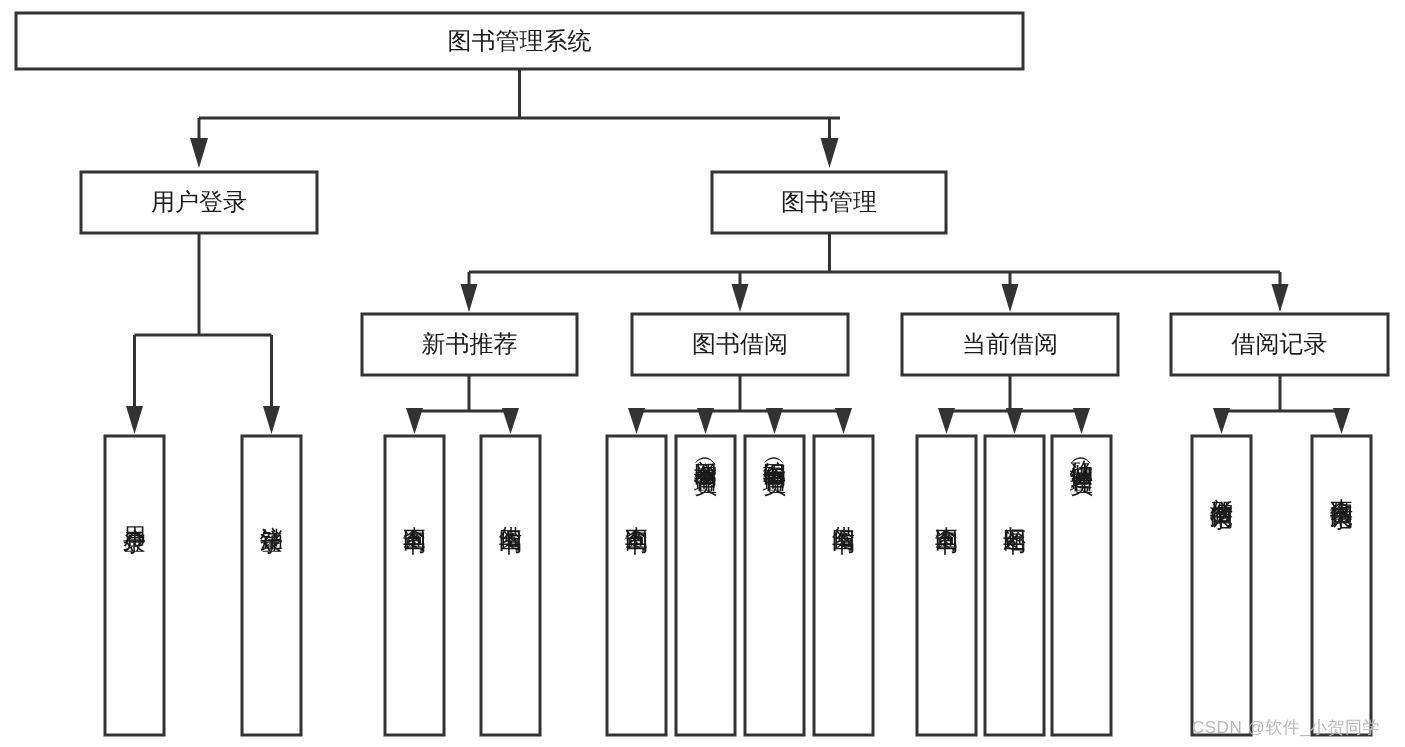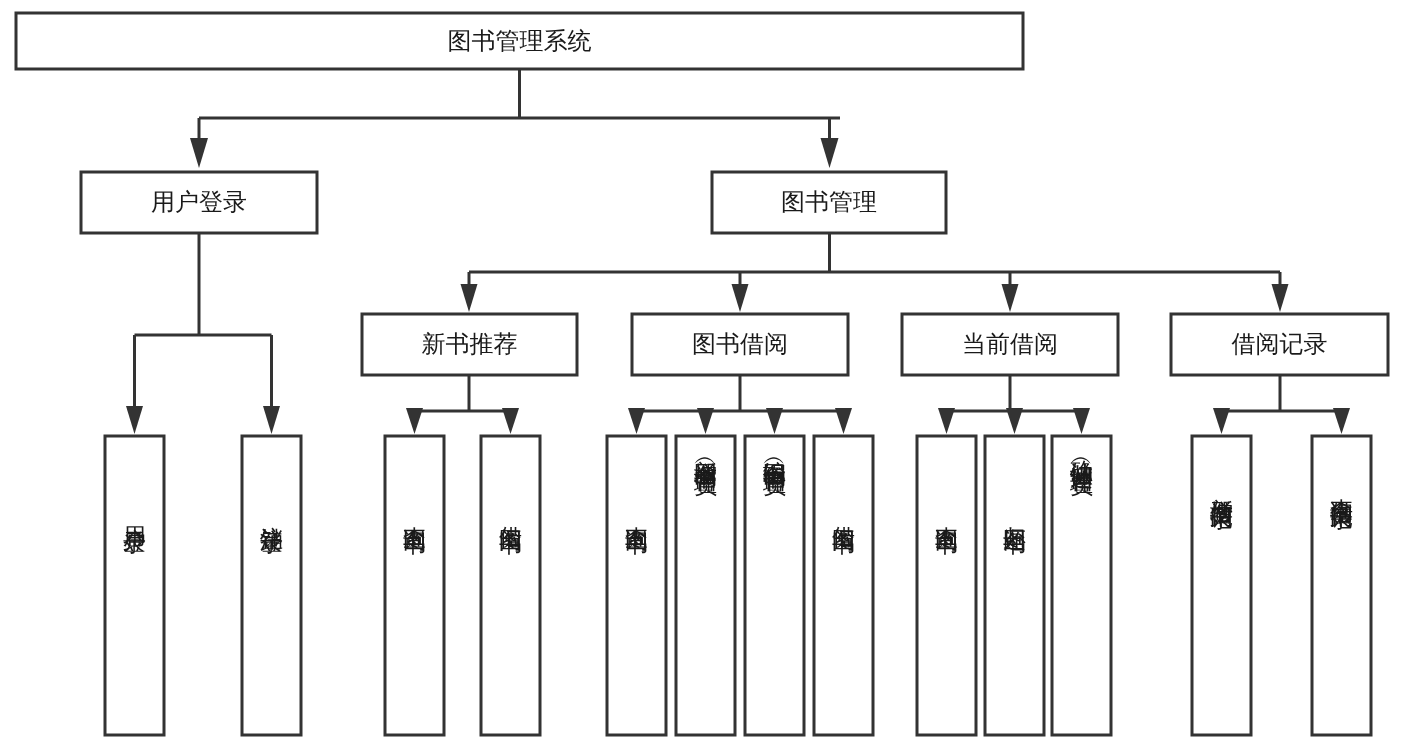--- a/index.html
+++ b/index.html
@@ -260,14 +260,15 @@
   </div>
 
   <div class="leaf-label-wrap" style="left:1192px; top:436px; width:59px; height:299px;">
     <span class="leaf-label" style="margin-top:44px;">新增借阅记录</span>
   </div>
 
   <div class="leaf-label-wrap" style="left:1312px; top:436px; width:59px; height:299px;">
     <span class="leaf-label" style="margin-top:44px;">查询借阅记录</span>
   </div>
 
+  <div class="watermark" style="left:1192px; top:716px;">CSDN @软件_小贺同学</div>
 
 </div>
 
 </body></html>

